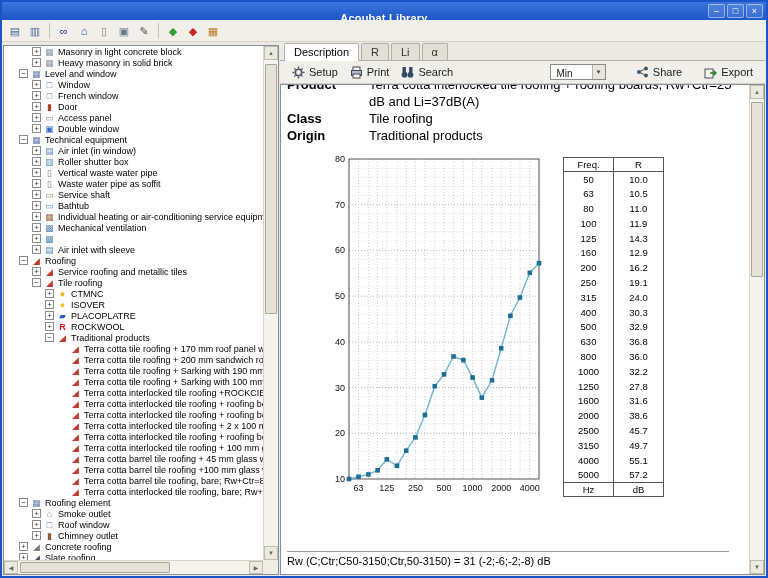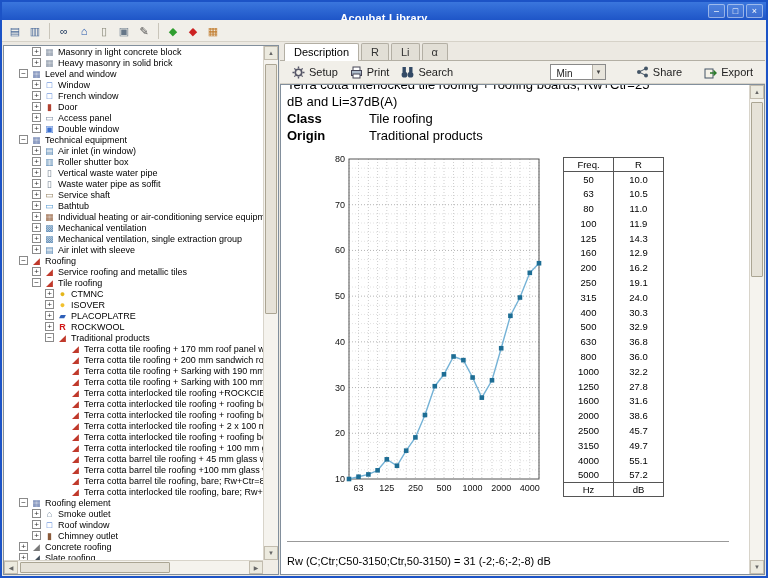--- a/index.html
+++ b/index.html
@@ -70,21 +70,21 @@
   .field-value { max-width: 378px; }
 
   .chart-row { display: flex; margin-top: 9px; padding-left: 36px; }
   .r-table { border-collapse: collapse; margin: 4px 0 0 16px; font-size: 9.5px; color: #000; }
   .r-table th, .r-table td { border-left: 1px solid #555; padding: 0 10px; height: 14px; text-align: center; font-weight: normal; min-width: 50px; }
   .r-table th:first-child, .r-table td:first-child { border-left: none; }
   .r-table { border: 1px solid #555; }
   .r-table thead th { border-bottom: 1px solid #555; }
   .r-table tfoot td { border-top: 1px solid #555; }
 
-  .summary { position: absolute; left: 6px; right: 20px; bottom: 5px; border-top: 1px solid #999; padding-top: 12px; font-size: 11px; line-height: 15px; color: #000; }
+  .summary { position: absolute; left: 6px; right: 20px; bottom: 5px; border-top: 1px solid #999; padding-top: 2px; font-size: 11px; line-height: 15px; color: #000; }
 
   svg text { font-family: "Liberation Sans", sans-serif; }
   .icon-svg { display: inline-block; }
 </style>
 </head>
 <body>
 
 <div class="window">
 
   <div class="titlebar">
@@ -194,21 +194,20 @@
           <span class="tree-label">Individual heating or air-conditioning service equipment</span>
         </div>
         <div class="tree-row" style="padding-left: 28px;">
           <span class="expander">+</span>
           <span class="tree-icon" style="color: rgb(91, 138, 181);">▩</span>
           <span class="tree-label">Mechanical ventilation</span>
         </div>
         <div class="tree-row" style="padding-left: 28px;">
           <span class="expander">+</span>
           <span class="tree-icon" style="color: rgb(91, 138, 181);">▩</span>
-          <span class="tree-label">Mechanical ventilation, single extraction group</span>
         </div>
         <div class="tree-row" style="padding-left: 28px;">
           <span class="expander">+</span>
           <span class="tree-icon" style="color: rgb(91, 138, 181);">▤</span>
           <span class="tree-label">Air inlet with sleeve</span>
         </div>
         <div class="tree-row" style="padding-left: 15px;">
           <span class="expander">−</span>
           <span class="tree-icon" style="color: rgb(192, 57, 43);">◢</span>
           <span class="tree-label">Roofing</span>
@@ -426,20 +425,21 @@
           <span>Export</span>
 
         </span>
       </span>
     </div>
 
     <div class="doc-area">
       <div class="doc-content">
         <div class="fields">
             <div class="field">
+              <span class="field-label">Product</span>
               <span class="field-value">Terra cotta interlocked tile roofing + roofing boards, Rw+Ctr=25 dB and Li=37dB(A)</span>
             </div>
             <div class="field">
               <span class="field-label">Class</span>
               <span class="field-value">Tile roofing</span>
             </div>
             <div class="field">
               <span class="field-label">Origin</span>
               <span class="field-value">Traditional products</span>
             </div>

